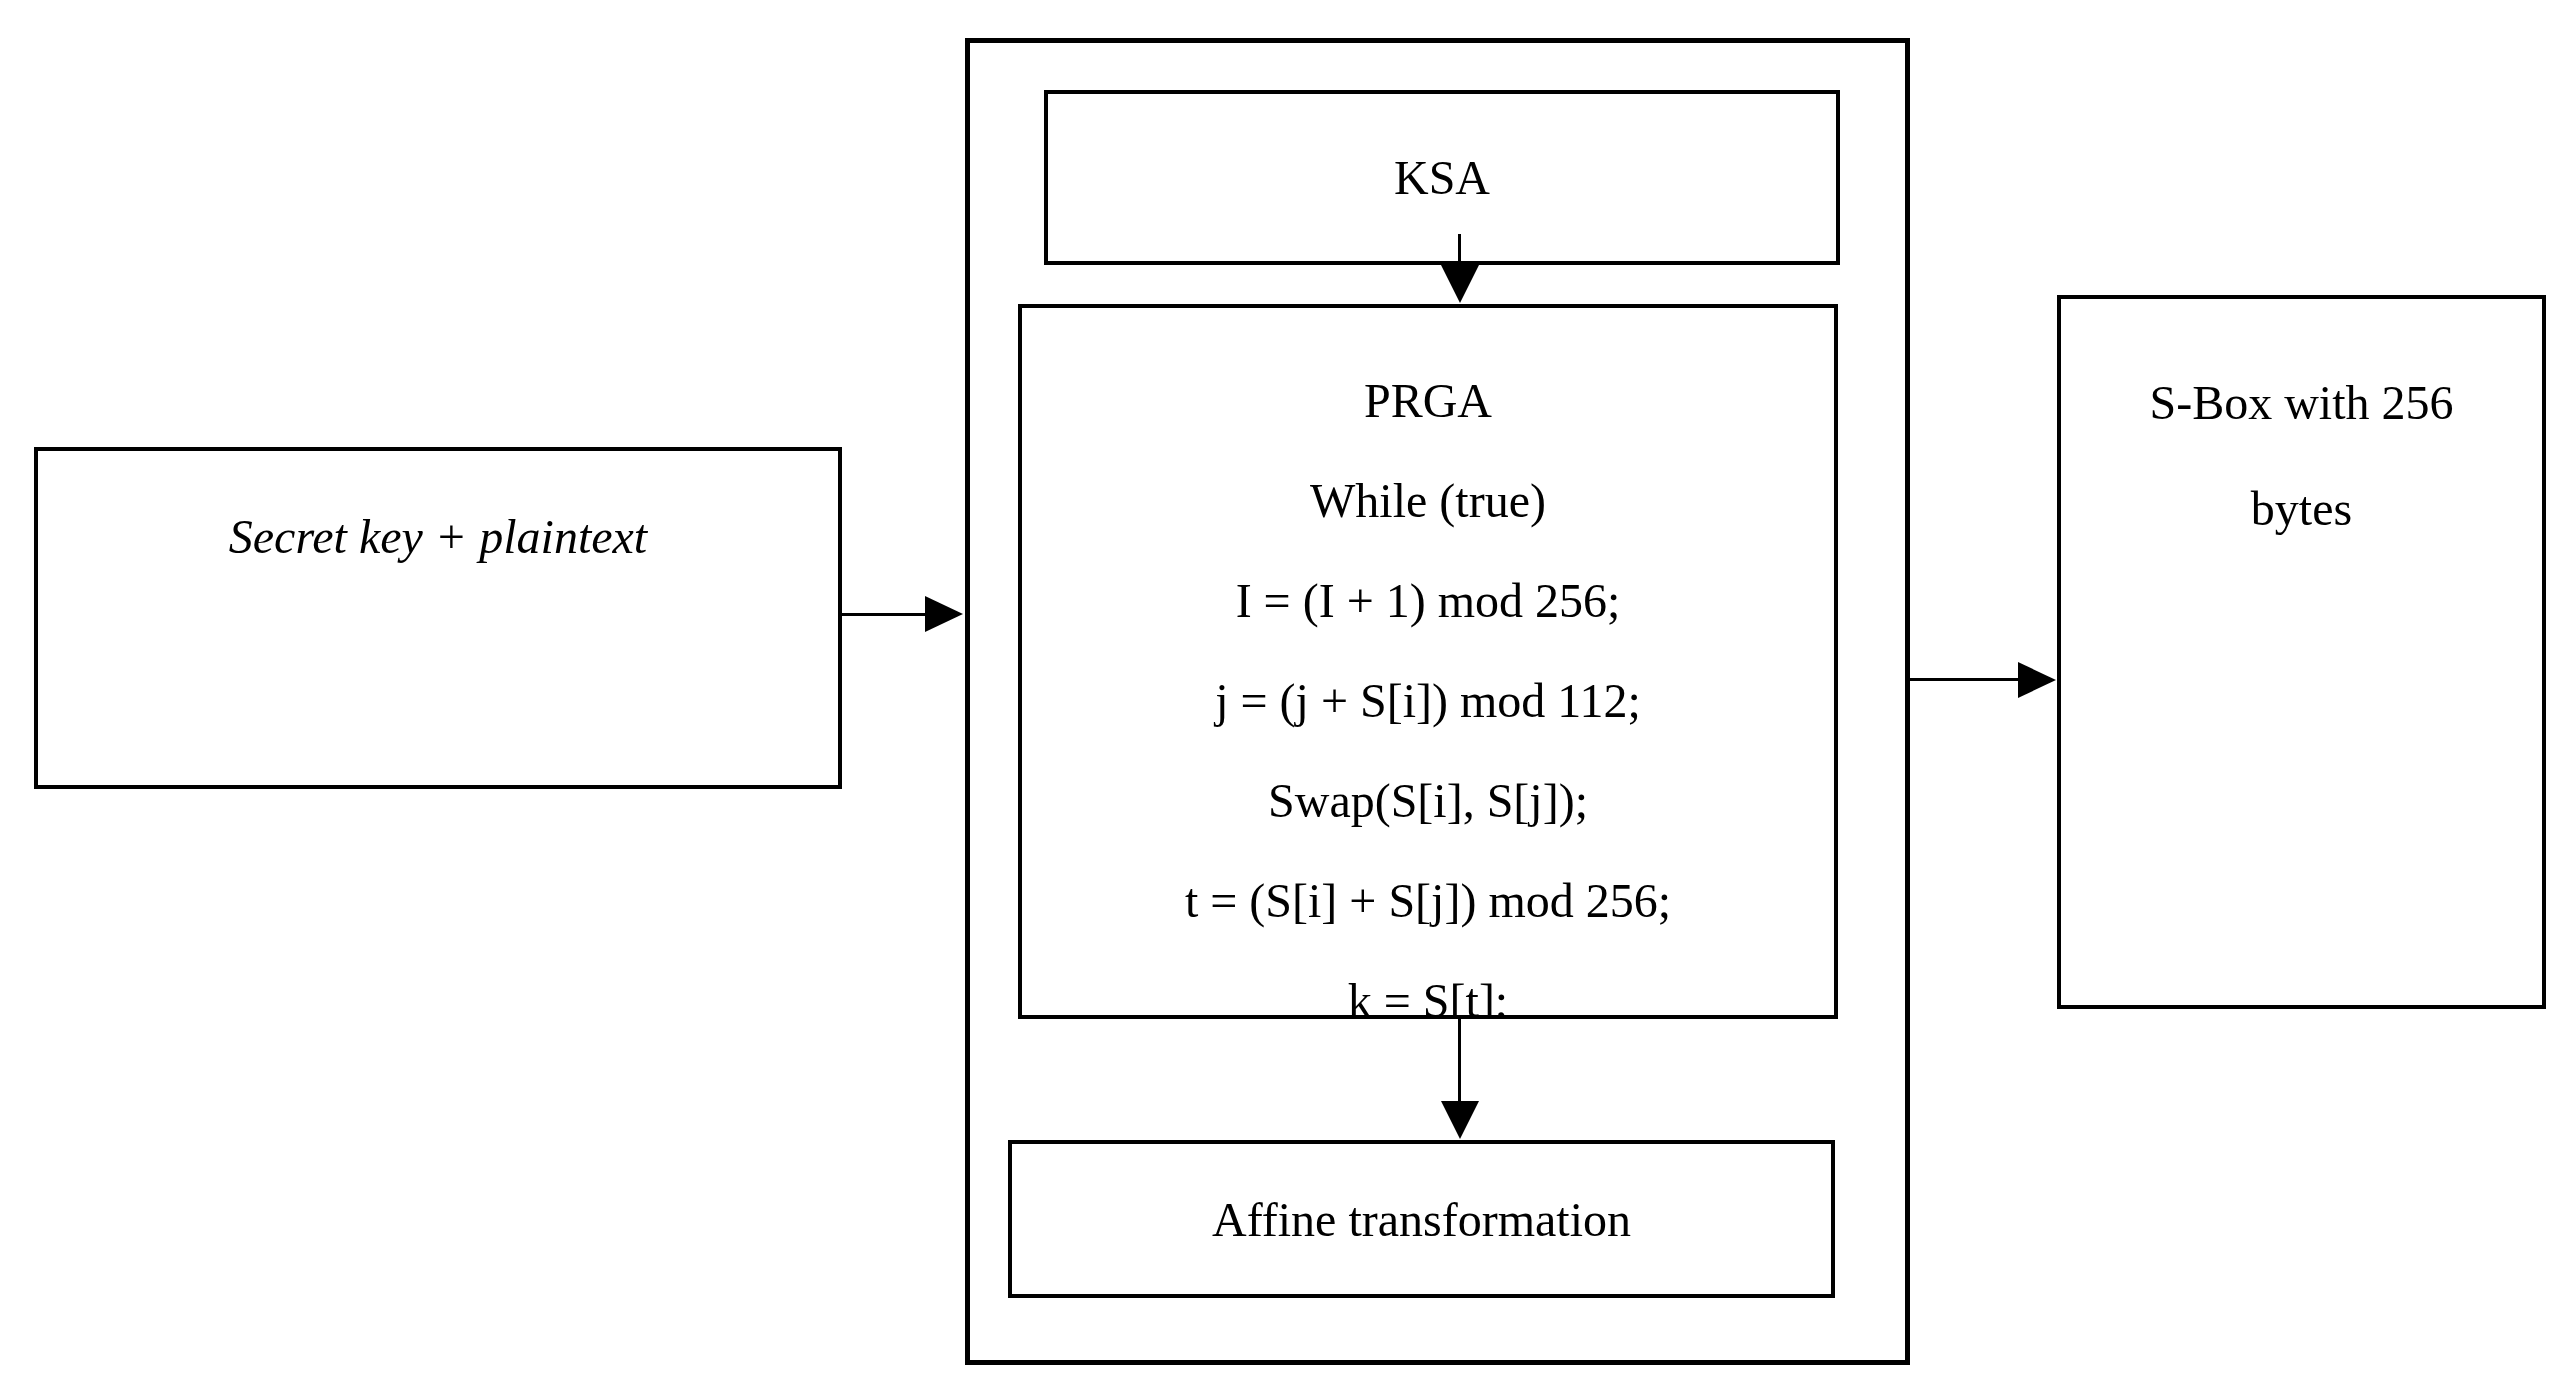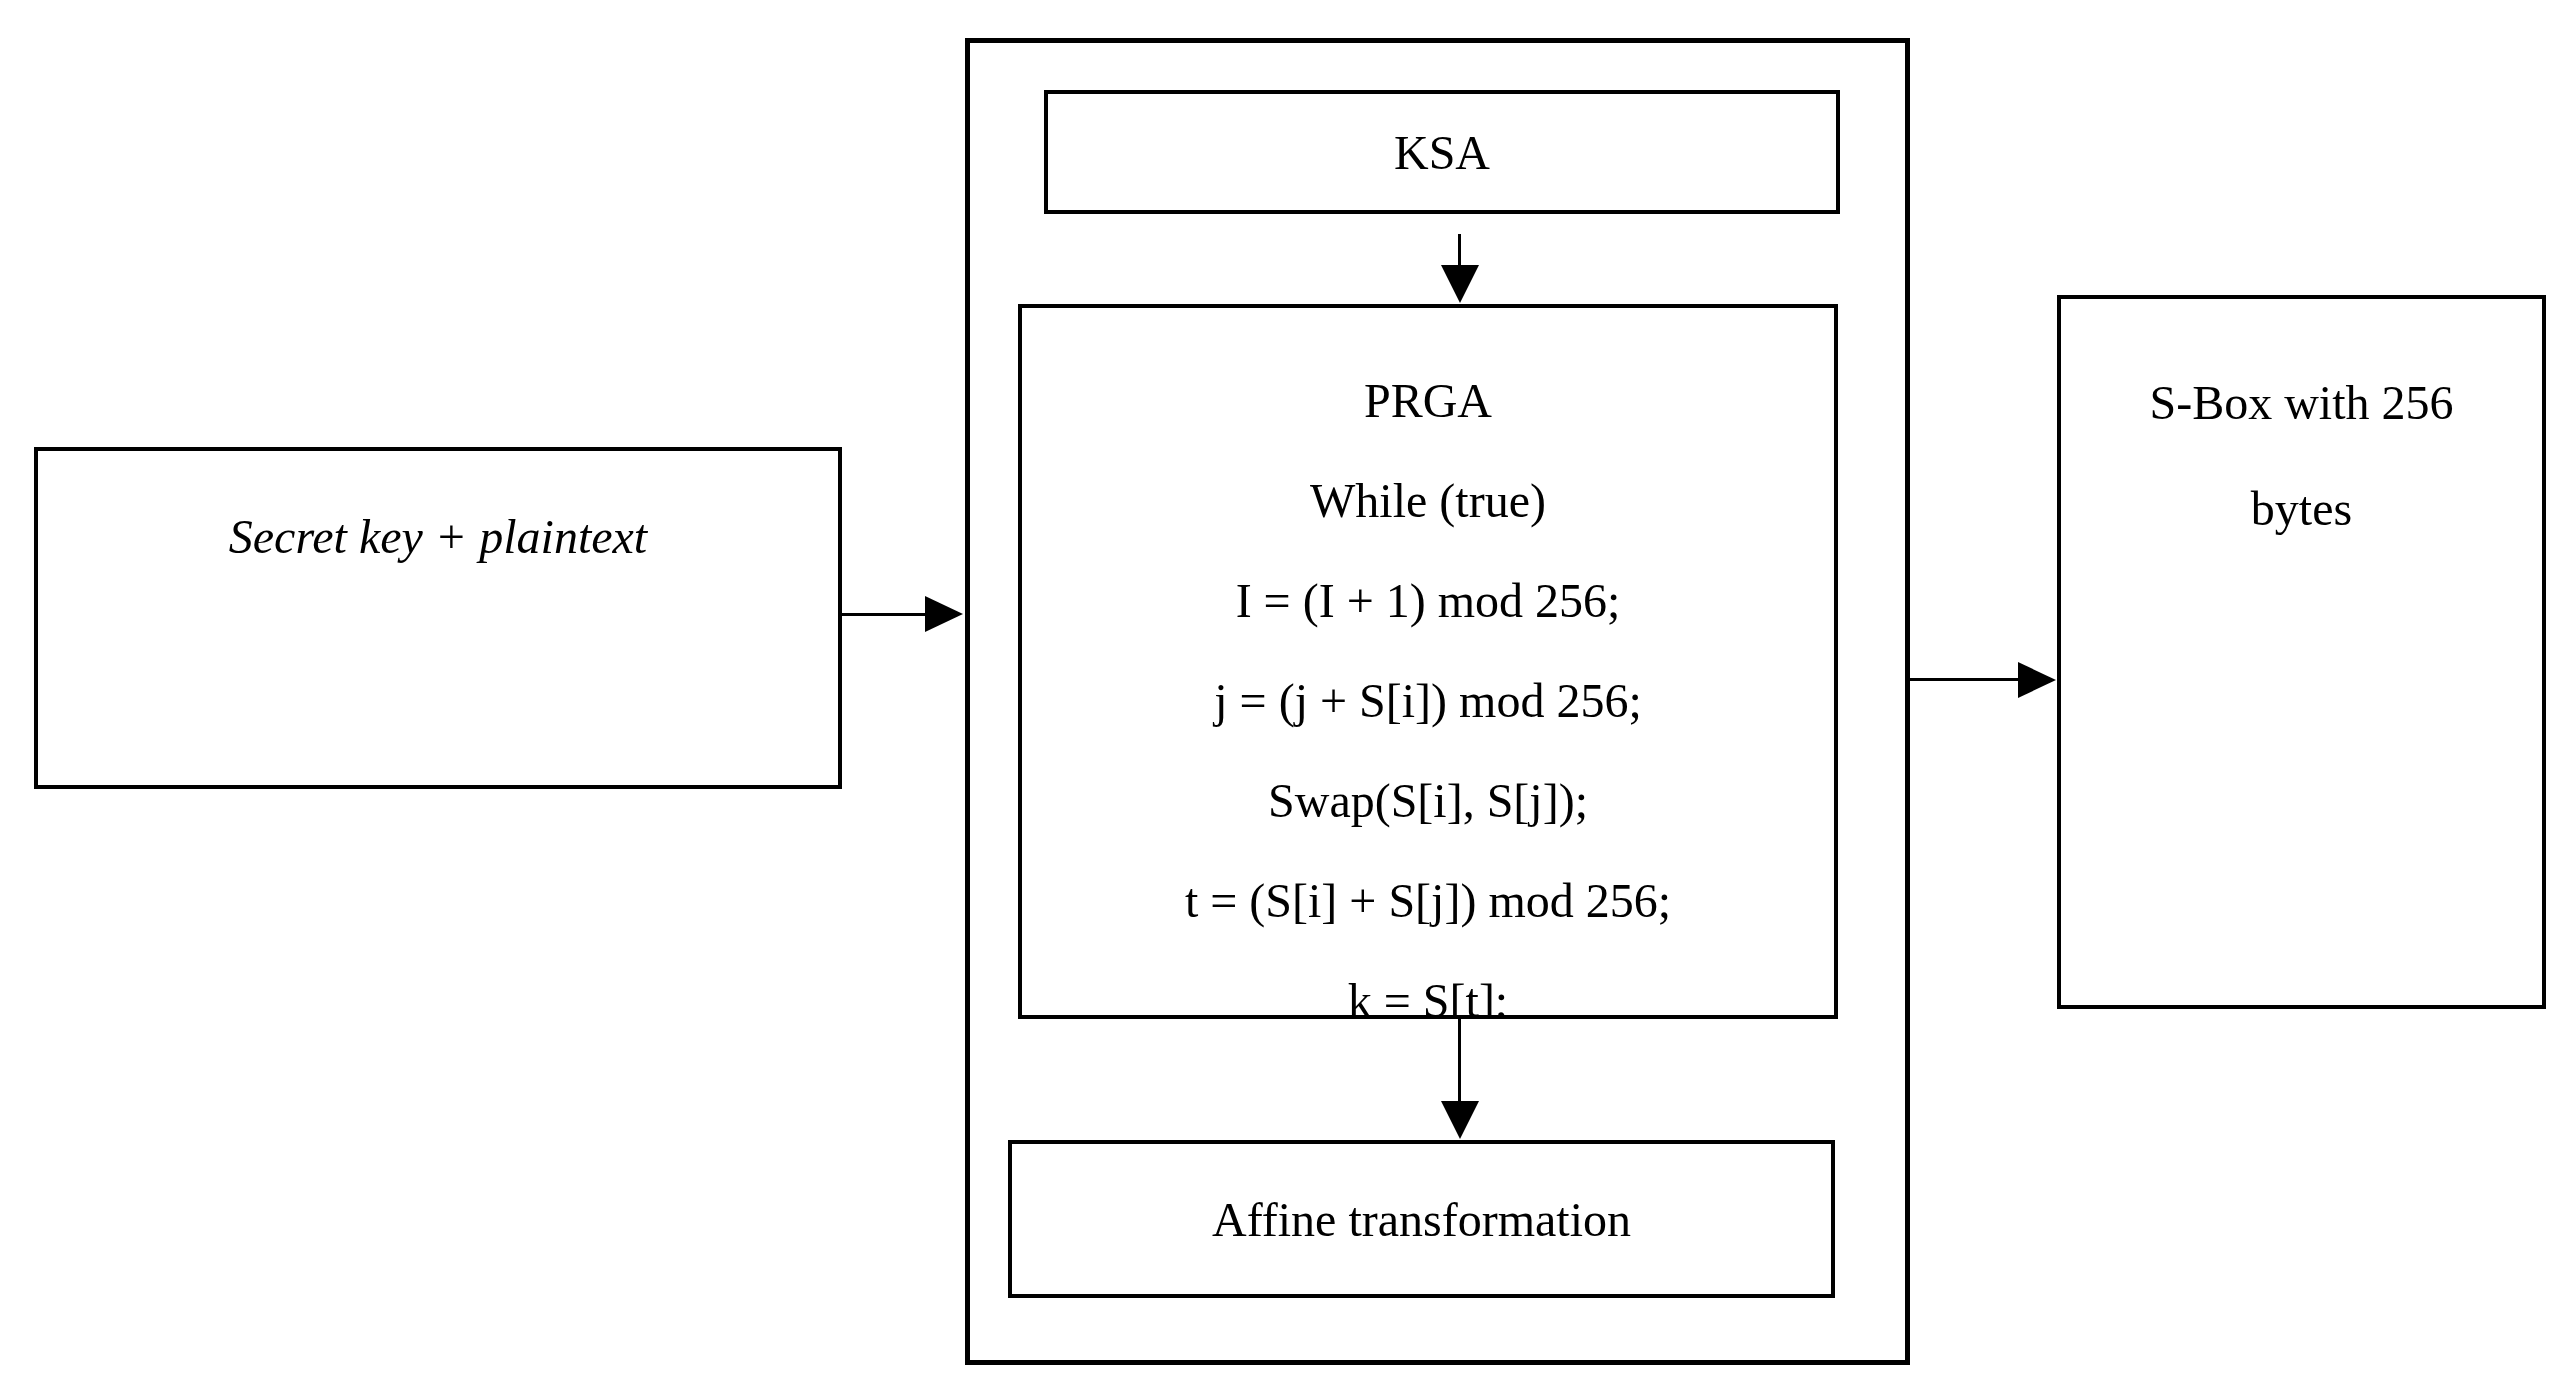--- a/index.html
+++ b/index.html
@@ -32,21 +32,21 @@
   #left-box .label {
     display: block;
     text-align: center;
     padding-top: 58px;
     font-style: italic;
   }
   
   #outer-box { left: 965px; top: 38px; width: 945px; height: 1327px; border-width: 5.1px; }
   
   #ksa-box {
-    left: 1044px; top: 90px; width: 796px; height: 124px;
+    left: 1044px; top: 90px; width: 796px; height: 175px;
     display: flex; align-items: center; justify-content: center;
   }
   
   #prga-box {
     left: 1018px; top: 304px; width: 820px; height: 715px;
     overflow: hidden;
     text-align: center;
     padding-top: 43px;
   }
   #prga-box .code-line {
@@ -122,21 +122,21 @@
 
   <div>
     <div class="vline" id="arrow-ksa-prga-line"></div>
     <div class="head-down" id="arrow-ksa-prga-head"></div>
   </div>
 
   <div class="box" id="prga-box">
     <div class="code-line">PRGA</div>
     <div class="code-line">While (true)</div>
     <div class="code-line">I = (I + 1) mod 256;</div>
-    <div class="code-line">j = (j + S[i]) mod 256;</div>
+    <div class="code-line">j = (j + S[i]) mod 112;</div>
     <div class="code-line">Swap(S[i], S[j]);</div>
     <div class="code-line">t = (S[i] + S[j]) mod 256;</div>
     <div class="code-line">k = S[t];</div>
   </div>
 
   <div>
     <div class="vline" id="arrow-prga-affine-line"></div>
     <div class="head-down" id="arrow-prga-affine-head"></div>
   </div>
 

